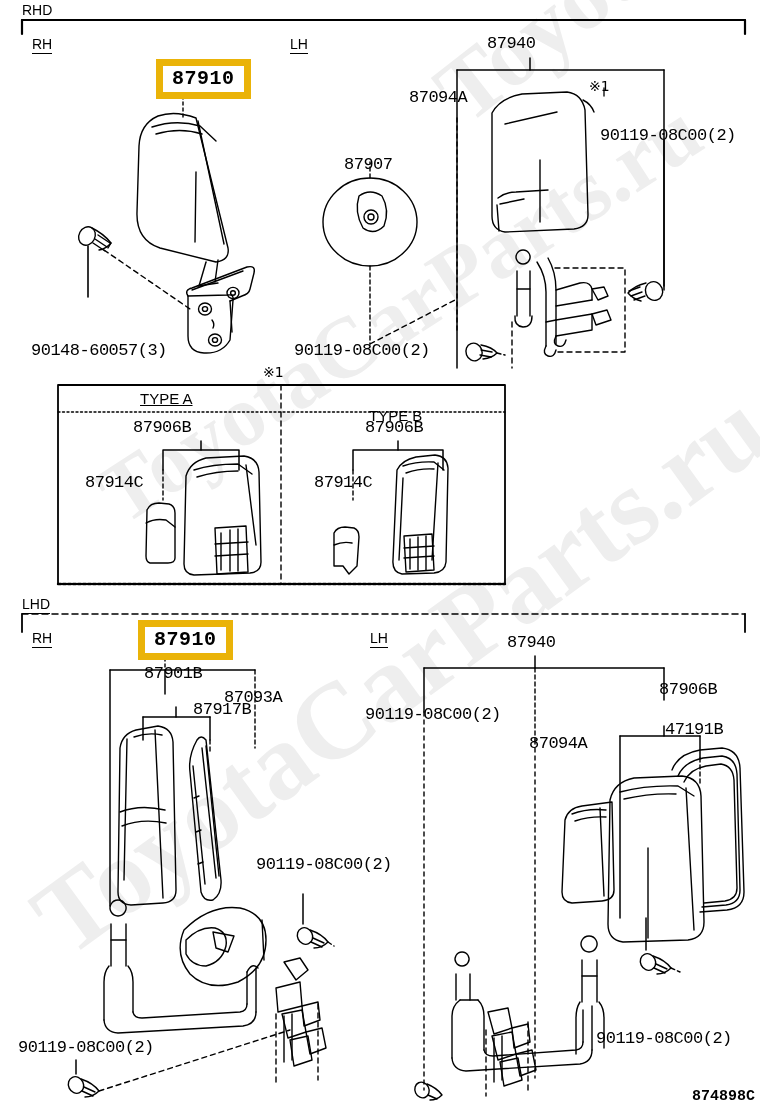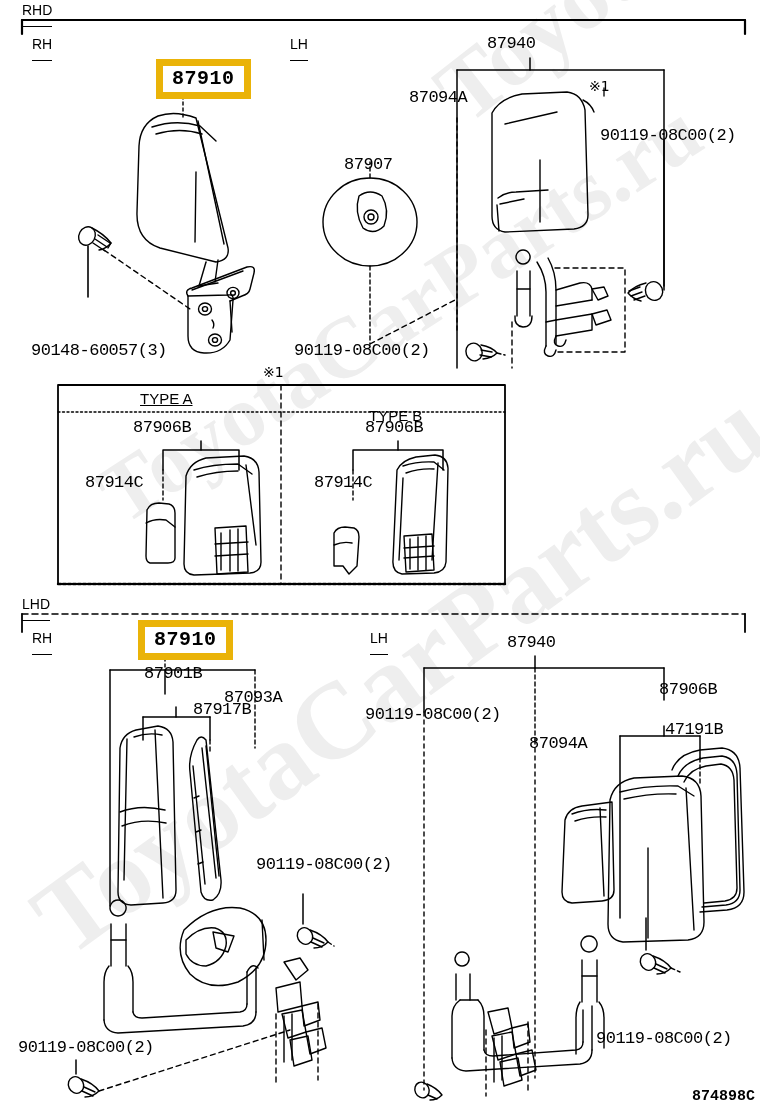--- a/index.html
+++ b/index.html
@@ -60,21 +60,21 @@
     white-space: nowrap;
     font-family: "Liberation Mono", "DejaVu Sans Mono", monospace;
   }
   .sectlbl {
     position: absolute;
     z-index: 4;
     color: #000;
     font-size: 14px;
     font-family: "Liberation Sans", sans-serif;
     border-bottom: 1.5px solid #000;
-    padding-bottom: 8px;
+    padding-bottom: 1px;
     white-space: nowrap;
   }
   .typelbl {
     position: absolute;
     z-index: 4;
     color: #000;
     font-size: 15px;
     font-family: "Liberation Sans", sans-serif;
     white-space: nowrap;
   }

